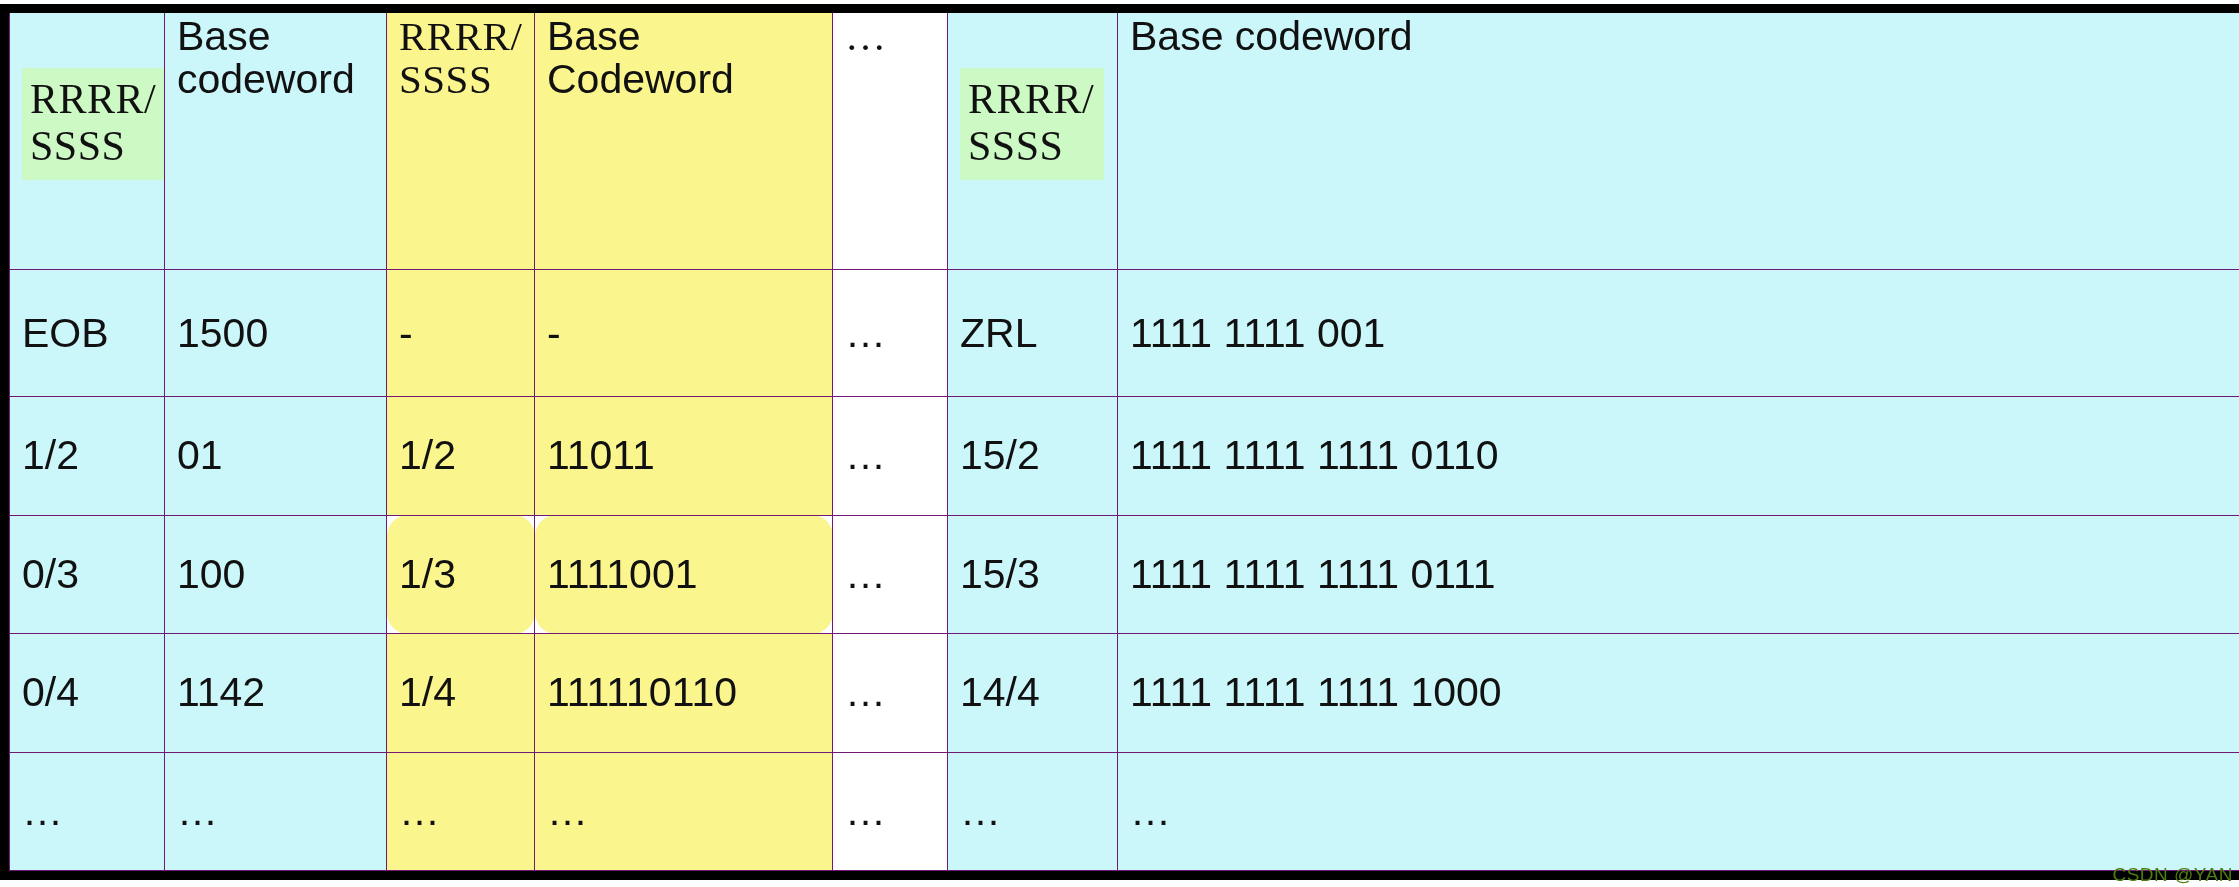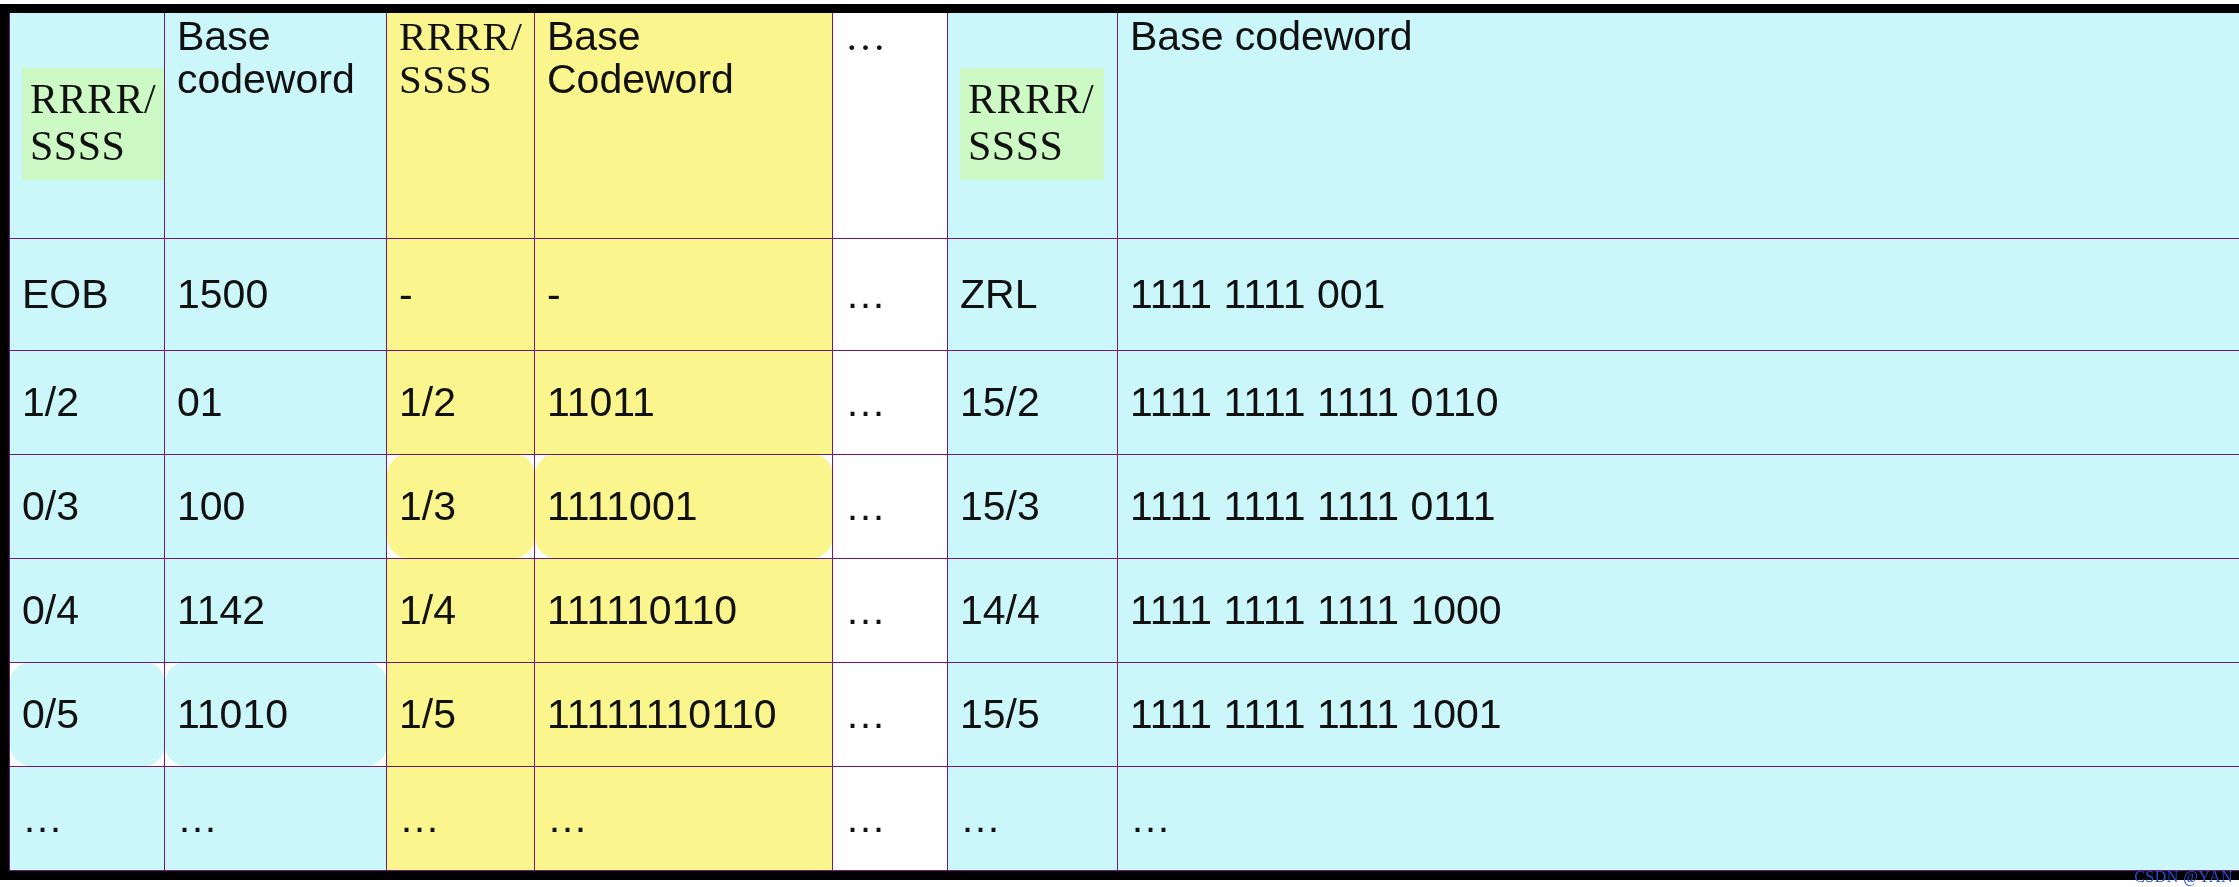--- a/index.html
+++ b/index.html
@@ -100,23 +100,23 @@
 
   .txt-red  { color: #f4411d; }
   .txt-blue { color: #1a6fe0; border-radius: 21px; }
   .ellip    { letter-spacing: 5px; }
 
   
   #watermark {
     position: absolute;
     right: 6px;
     bottom: 1px;
-    font-size: 16px;
-    color: #1d4ed8;
-    font-family: Liberation Serif, serif;
+    font-size: 19px;
+    color: #4d7c0f;
+    font-family: Liberation Sans, sans-serif;
     letter-spacing: 0.5px;
     z-index: 5;
   }
 </style>
 </head>
 <body>
 
 <div id="sheet">
 
   <div id="table-frame">
@@ -183,29 +183,20 @@
           <tr class="data-row">
             <td class="bg-cyan">0/4</td>
             <td class="bg-cyan">1142</td>
             <td class="bg-yellow">1/4</td>
             <td class="bg-yellow">111110110</td>
             <td class="bg-white ellip">…</td>
             <td class="bg-cyan">14/4</td>
             <td class="bg-cyan">1111 1111 1111 1000</td>
           </tr>
           <tr class="data-row">
-            <td class="bg-cyan txt-blue">0/5</td>
-            <td class="bg-cyan txt-blue">11010</td>
-            <td class="bg-yellow">1/5</td>
-            <td class="bg-yellow">11111110110</td>
-            <td class="bg-white ellip">…</td>
-            <td class="bg-cyan">15/5</td>
-            <td class="bg-cyan">1111 1111 1111 1001</td>
-          </tr>
-          <tr class="data-row">
             <td class="bg-cyan ellip">…</td>
             <td class="bg-cyan ellip">…</td>
             <td class="bg-yellow ellip">…</td>
             <td class="bg-yellow ellip">…</td>
             <td class="bg-white ellip">…</td>
             <td class="bg-cyan ellip">…</td>
             <td class="bg-cyan ellip">…</td>
           </tr>
         </tbody>
     </table>

